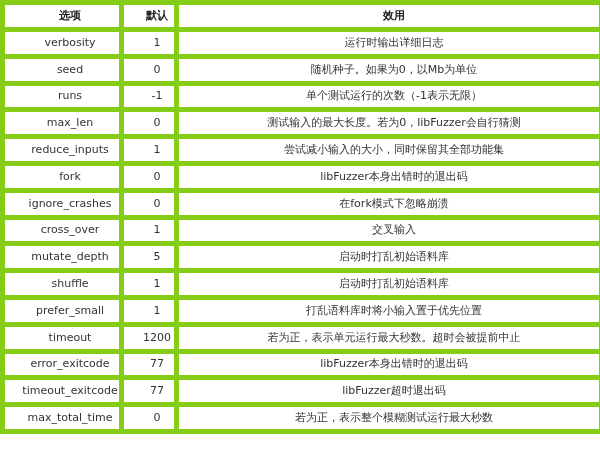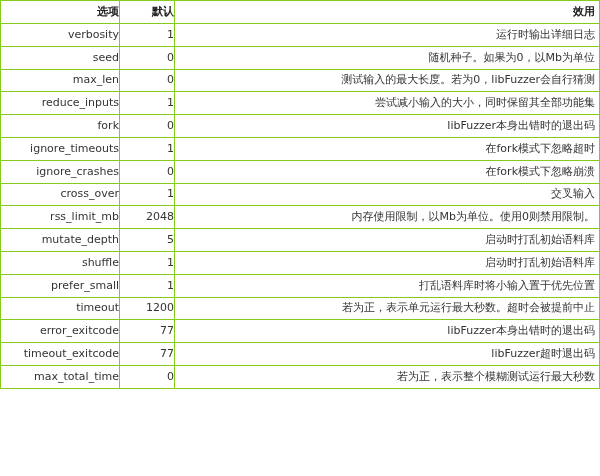--- a/index.html
+++ b/index.html
@@ -9,23 +9,23 @@
     width: 599px;
     table-layout: fixed;
     font-family: "DejaVu Sans", "Liberation Sans", sans-serif;
     font-size: 11px;
     color: #333333;
   }
   col.c1 { width: 119px; }
   col.c2 { width: 55px; }
   col.c3 { width: 425px; }
   th, td {
-    border: 1px solid #84cc16;
+    border: 5px solid #84cc16;
     padding: 0 0 0 16px;
-    text-align: right;
+    text-align: center;
     vertical-align: middle;
     height: 21.8px;
     line-height: 14px;
   }
   th {
     font-weight: bold;
     color: #222222;
     height: 22px;
   }
   td.c2, th.c2 { padding-left: 16px; }
@@ -53,53 +53,48 @@
       <td>verbosity</td>
       <td class="c2">1</td>
       <td class="c3">运行时输出详细日志</td>
     </tr>
     <tr>
       <td>seed</td>
       <td class="c2">0</td>
       <td class="c3">随机种子。如果为0，以Mb为单位</td>
     </tr>
     <tr>
+      <td>runs</td>
+      <td class="c2">-1</td>
+      <td class="c3">单个测试运行的次数（-1表示无限）</td>
+    </tr>
+    <tr>
       <td>max_len</td>
       <td class="c2">0</td>
       <td class="c3">测试输入的最大长度。若为0，libFuzzer会自行猜测</td>
     </tr>
     <tr>
       <td>reduce_inputs</td>
       <td class="c2">1</td>
       <td class="c3">尝试减小输入的大小，同时保留其全部功能集</td>
     </tr>
     <tr>
       <td>fork</td>
       <td class="c2">0</td>
       <td class="c3">libFuzzer本身出错时的退出码</td>
     </tr>
     <tr>
-      <td>ignore_timeouts</td>
-      <td class="c2">1</td>
-      <td class="c3">在fork模式下忽略超时</td>
-    </tr>
-    <tr>
       <td>ignore_crashes</td>
       <td class="c2">0</td>
       <td class="c3">在fork模式下忽略崩溃</td>
     </tr>
     <tr>
       <td>cross_over</td>
       <td class="c2">1</td>
       <td class="c3">交叉输入</td>
-    </tr>
-    <tr>
-      <td>rss_limit_mb</td>
-      <td class="c2">2048</td>
-      <td class="c3">内存使用限制，以Mb为单位。使用0则禁用限制。</td>
     </tr>
     <tr>
       <td>mutate_depth</td>
       <td class="c2">5</td>
       <td class="c3">启动时打乱初始语料库</td>
     </tr>
     <tr>
       <td>shuffle</td>
       <td class="c2">1</td>
       <td class="c3">启动时打乱初始语料库</td>

